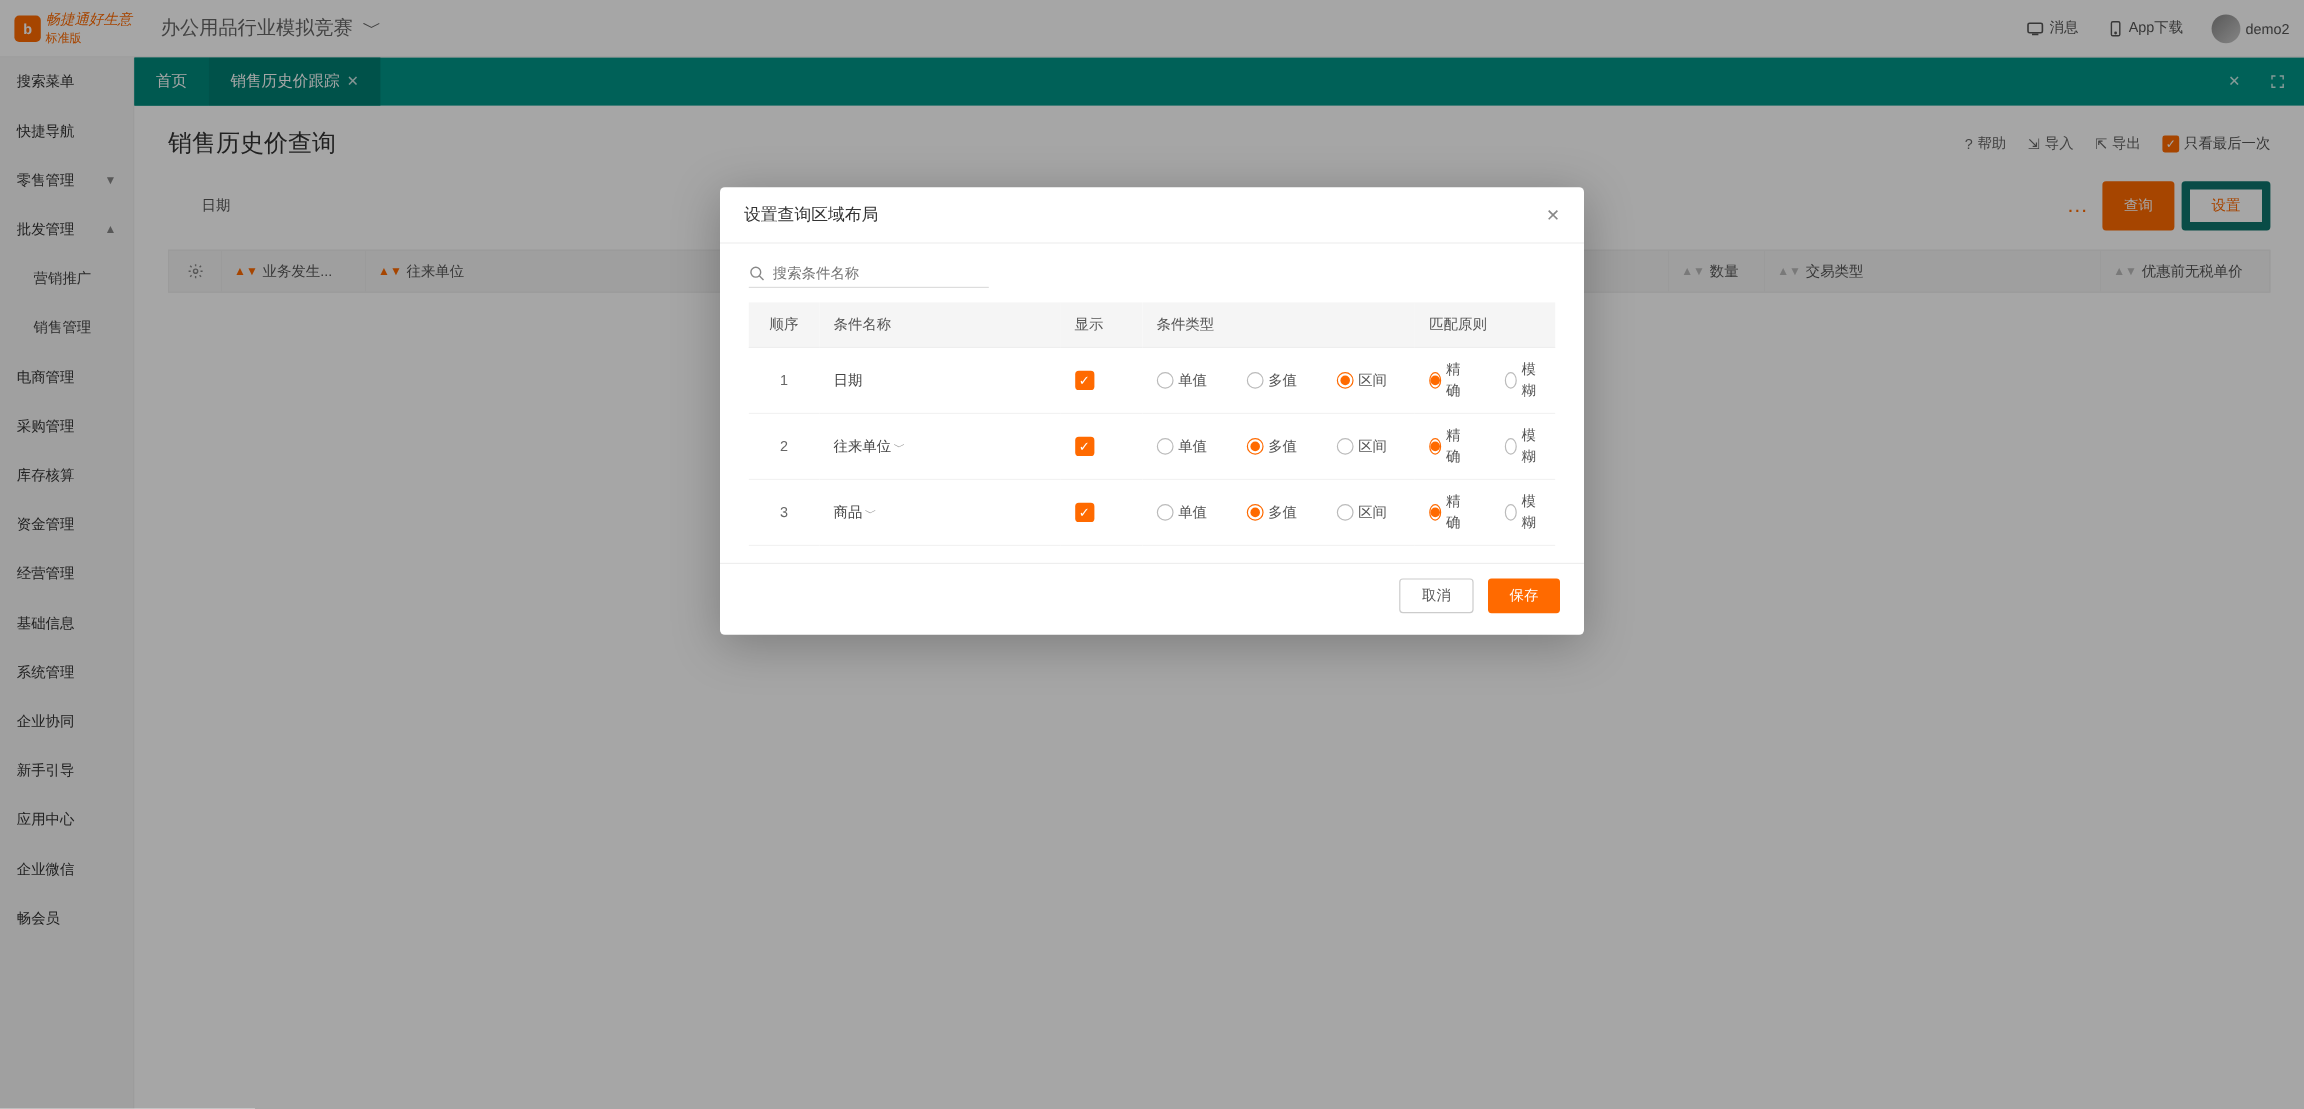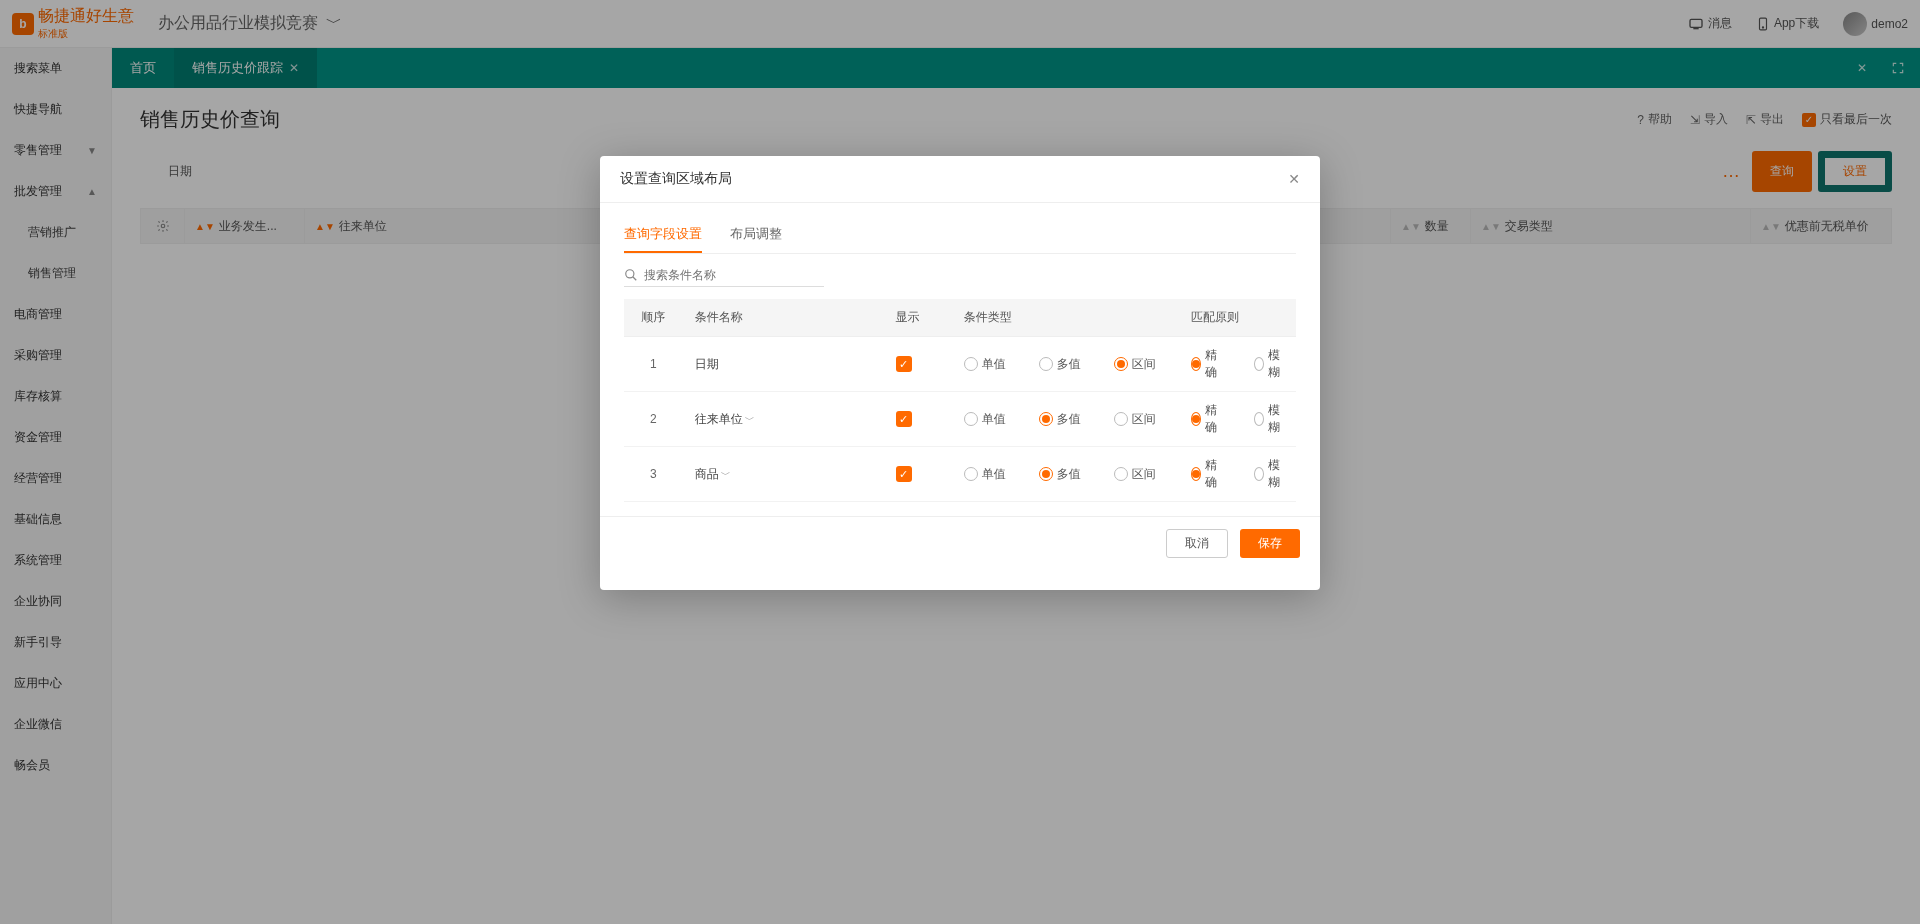--- a/index.html
+++ b/index.html
@@ -1,20 +1,20 @@
 <!DOCTYPE html>
 <html><head>
 <meta charset="utf-8">
 <style>
 * { margin:0; padding:0; box-sizing:border-box; }
 body { font-family:"Microsoft YaHei", Arial, sans-serif; font-size:12px; color:#333; background:#fff; overflow:hidden; width:1920px; height:924px; position:relative; }
 .topbar { height:48px; background:#fff; border-bottom:1px solid #eee; display:flex; align-items:center; padding:0 12px; }
 .logo { display:flex; align-items:center; gap:4px; margin-right:24px;}
 .logo-icon { width:22px; height:22px; background:#ff6a00; border-radius:4px; display:flex; align-items:center; justify-content:center; color:#fff; font-weight:bold;}
-.logo-text { color:#ff6a00; font-size:16px;}
+.logo-text { color:#ff6a00; font-size:12px;font-style:italic;}
 .logo-sub { color:#ff6a00; font-size:10px;}
 .org-sel { color:#666; font-size:16px; display:flex; align-items:center; gap:8px; cursor:pointer;}
 .topbar-right { margin-left:auto; display:flex; align-items:center; gap:24px; color:#555;}
 .top-link { display:flex; align-items:center; gap:4px; cursor:pointer;}
 .avatar { width:24px; height:24px; border-radius:50%; background:linear-gradient(135deg,#888,#ccc);}
 .layout { display:flex; height:calc(100% - 48px); }
 .sidebar { width:112px; background:#f6f6f6; border-right:1px solid #eee; overflow-y:auto;}
 .side-item { padding:12px 14px; color:#333; cursor:pointer; display:flex; align-items:center; justify-content:space-between;}
 .side-item.sub { padding-left:28px; color:#444;}
 .side-caret { font-size:10px; color:#888;}
@@ -62,21 +62,21 @@
 .mtable { width:100%; border-collapse:collapse;}
 .mtable th { background:#f5f5f5; text-align:left; padding:10px 12px; font-weight:normal; color:#555; border-bottom:1px solid #eee;}
 .mtable td { padding:10px 12px; border-bottom:1px solid #f2f2f2; color:#444;}
 .mtable td.seq { text-align:center; color:#666;}
 .chkbox { width:16px; height:16px; background:#ff6a00; border-radius:3px; display:inline-flex; align-items:center; justify-content:center; color:#fff; font-size:11px;}
 .radios { display:flex; gap:33px; align-items:flex-start;}
 .radio { display:flex; align-items:center; gap:4px; cursor:pointer; color:#555;}
 .rdot { width:14px; height:14px; border:1px solid #bbb; border-radius:50%; display:flex; align-items:center; justify-content:center;}
 .rdot.on { border-color:#ff6a00;}
 .rdot.on::after { content:""; width:8px; height:8px; border-radius:50%; background:#ff6a00;}
-.modal-foot { padding:12px 20px 32px; border-top:1px solid #eee; display:flex; justify-content:flex-end; gap:12px;}
+.modal-foot { padding:12px 20px 18px; border-top:1px solid #eee; display:flex; justify-content:flex-end; gap:12px;}
 .btn-plain { background:#fff; border:1px solid #ccc; color:#555;}
 .dd { font-size:10px; color:#999; margin-left:2px;}
 svg { display:block;}
 </style>
 </head>
 <body>
 
 <div class="topbar">
   <div class="logo">
     <div class="logo-icon">b</div>
@@ -258,24 +258,20 @@
   </div>
 </div>
 
 <div class="overlay">
   <div class="modal">
     <div class="modal-head">
       <div class="modal-title">设置查询区域布局</div>
       <div class="modal-close">✕</div>
     </div>
     <div class="modal-body">
-      <div class="mtabs">
-        <div class="mtab active">查询字段设置</div>
-        <div class="mtab">布局调整</div>
-      </div>
       <div class="msearch">
         <span>
           <svg width="14" height="14" viewBox="0 0 24 24" fill="none" stroke="#888" stroke-width="2">
               <circle cx="10" cy="10" r="7"></circle>
               <path d="M21 21l-6-6"></path>
             </svg>
         </span>
         <input placeholder="搜索条件名称" style="">
       </div>
       <table class="mtable">

